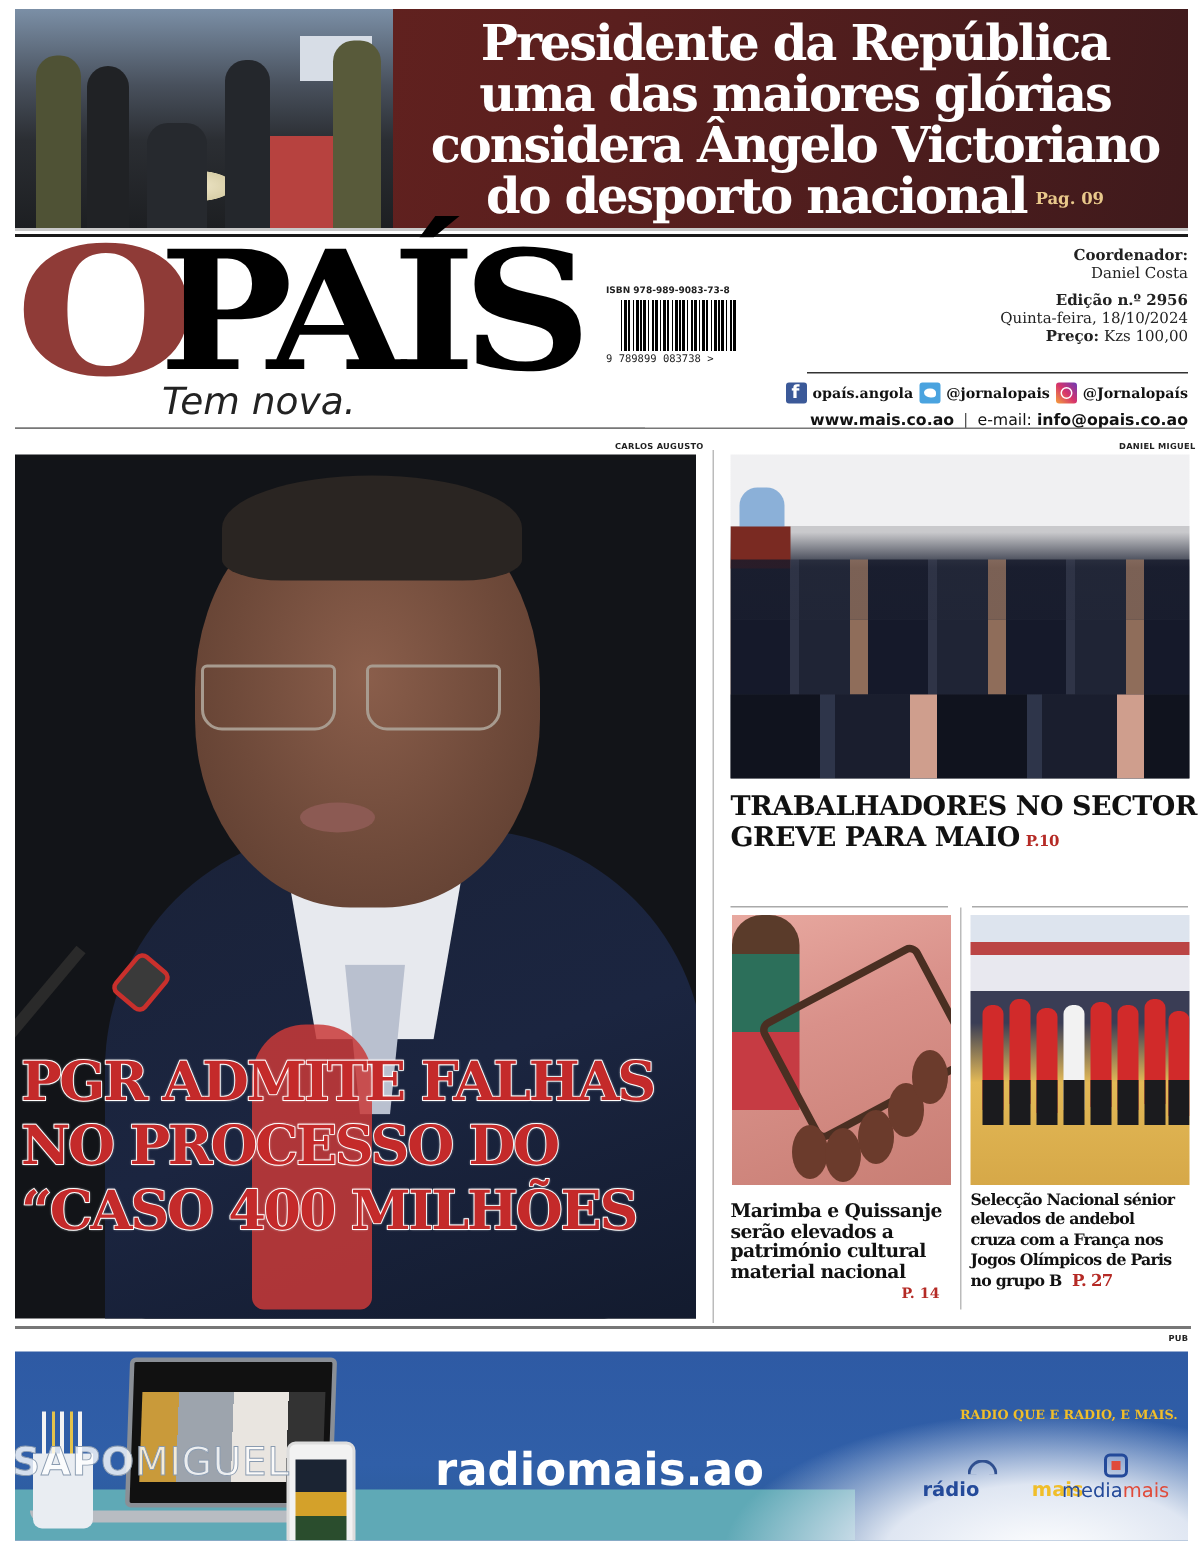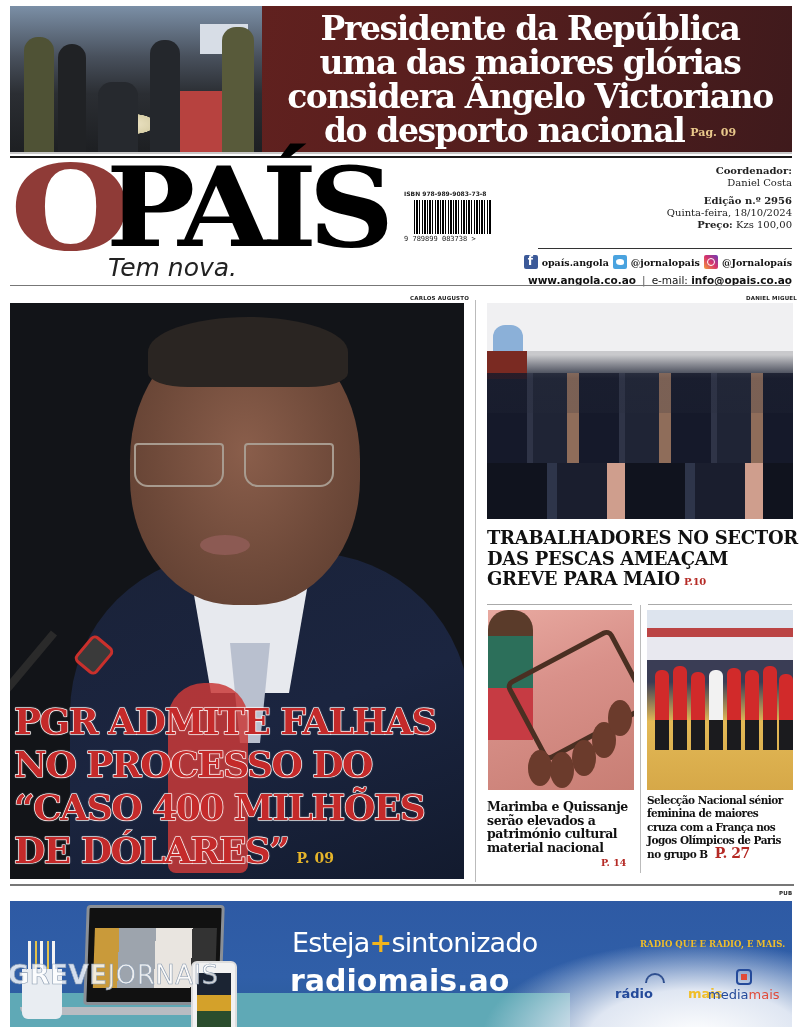--- a/index.html
+++ b/index.html
@@ -289,21 +289,21 @@
 <div class="meta-rule"></div>
 <div class="social-row">
   <span class="soc-icon fb-icon"></span>
   <span>opaís.angola</span>
   <span class="soc-icon tw-icon"></span>
   <span>@jornalopais</span>
   <span class="soc-icon ig-icon"></span>
   <span>@Jornalopaís</span>
 </div>
 <div class="web-row">
-  <span class="b">www.angola.co.ao</span><span class="sep">|</span><span>e-mail:</span> <span class="b">info@opais.co.ao</span>
+  <span class="b">www.mais.co.ao</span><span class="sep">|</span><span>e-mail:</span> <span class="b">info@opais.co.ao</span>
 </div>
 <div class="logo-rule"></div>
 
 <div class="credit" style="left:410px; top:295px;">CARLOS AUGUSTO</div>
 <div class="main-photo">
   <div class="mp-suit"></div>
   <div class="mp-collar"></div>
   <div class="mp-tie"></div>
   <div class="mp-head"></div>
   <div class="mp-hair"></div>
@@ -313,36 +313,34 @@
     </div>
   <div class="mp-mouth"></div>
   <div class="mp-mic"></div>
   <div class="mp-mic-head"></div>
   <div class="mp-cup"></div>
 </div>
 <div class="main-headline">
   <span class="line">PGR ADMITE FALHAS</span>
   <span class="line">NO PROCESSO DO</span>
   <span class="line">“CASO 400 MILHÕES</span>
-  <span class="line"><span>DE DÓLARES”</span><span class="main-page">P. 09</span></span>
 </div>
 
 <div class="col-divider"></div>
 
 <div class="credit" style="left:746px; top:295px;">DANIEL MIGUEL</div>
 <div class="photo-meeting">
   <div class="pm-speaker"></div>
   <div class="pm-podium"></div>
   <div class="pm-row r1"></div>
   <div class="pm-row r2"></div>
   <div class="pm-row r3"></div>
 </div>
 <div class="story-head fish-head">
   <span class="line">TRABALHADORES NO SECTOR</span>
-  <span class="line">DAS PESCAS AMEAÇAM</span>
   <span class="line"><span>GREVE PARA MAIO</span><span class="page-ref">P.10</span></span>
 </div>
 
 <div class="small-rule" style="left:487px; top:604px; width:145px;"></div>
 <div class="small-rule" style="left:648px; top:604px; width:144px;"></div>
 <div class="small-divider"></div>
 
 <div class="photo-marimba">
   <div class="mb-man"></div>
   <div class="mb-frame"></div>
@@ -373,42 +371,41 @@
   <div class="hb-legs" style="left:26px;"></div>
   <div class="hb-legs" style="left:44px;"></div>
   <div class="hb-legs" style="left:62px;"></div>
   <div class="hb-legs" style="left:80px;"></div>
   <div class="hb-legs" style="left:98px;"></div>
   <div class="hb-legs" style="left:116px;"></div>
   <div class="hb-legs" style="left:132px;"></div>
 </div>
 <div class="story-head handball-head">
   <span class="line">Selecção Nacional sénior</span>
-  <span class="line">feminina de maiores</span>
+  <span class="line">elevados de andebol</span>
   <span class="line">cruza com a França nos</span>
   <span class="line">Jogos Olímpicos de Paris</span>
-  <span class="line"><span>no grupo B</span><span class="page-ref" style="font-size:14px; margin-left:7px;margin-top:20px;">P. 27</span></span>
+  <span class="line"><span>no grupo B</span><span class="page-ref" style="font-size:11px; margin-left:7px;margin-top:20px;">P. 27</span></span>
 </div>
 
 <div class="bottom-rule"></div>
 
 <div class="credit" style="left:779px; top:890px;">PUB</div>
 <div class="ad">
   <div class="ad-teal"></div>
   <div class="ad-glow"></div>
   <div class="ad-laptop">
       <div class="ad-laptop-screen"></div>
     </div>
   <div class="ad-laptop-base"></div>
   <div class="ad-phone">
       <div class="ad-phone-screen"></div>
     </div>
   <div class="ad-pens"></div>
   <div class="ad-cup"></div>
-  <div class="ad-watermark"><span style="font-weight:bold;">GREVE</span><span class="thin">JORNAIS</span></div>
-  <div class="ad-line1"><span>Esteja</span><span class="ad-plus">+</span><span>sintonizado</span></div>
+  <div class="ad-watermark"><span style="font-weight:bold;">SAPO</span><span class="thin">MIGUEL</span></div>
   <div class="ad-line2">radiomais.ao</div>
   <div class="ad-slogan">RADIO QUE E RADIO, E MAIS.</div>
   <div class="ad-wave"></div>
   <div class="ad-radiomais"><span>rádio</span><span class="mais">mais</span></div>
   <div class="ad-mn-icon"></div>
   <div class="ad-medianova"><span>media</span><span class="nova">mais</span></div>
 </div>
 
 </body></html>

